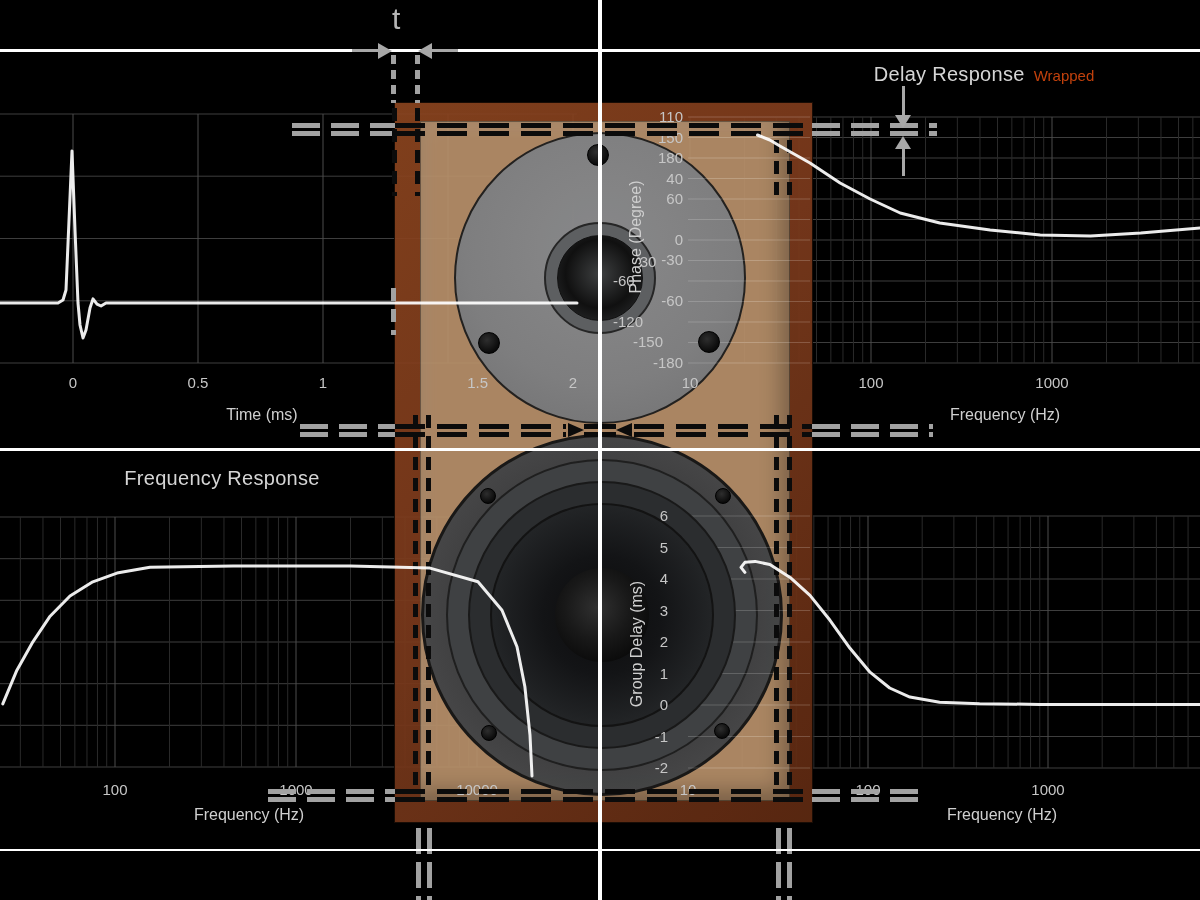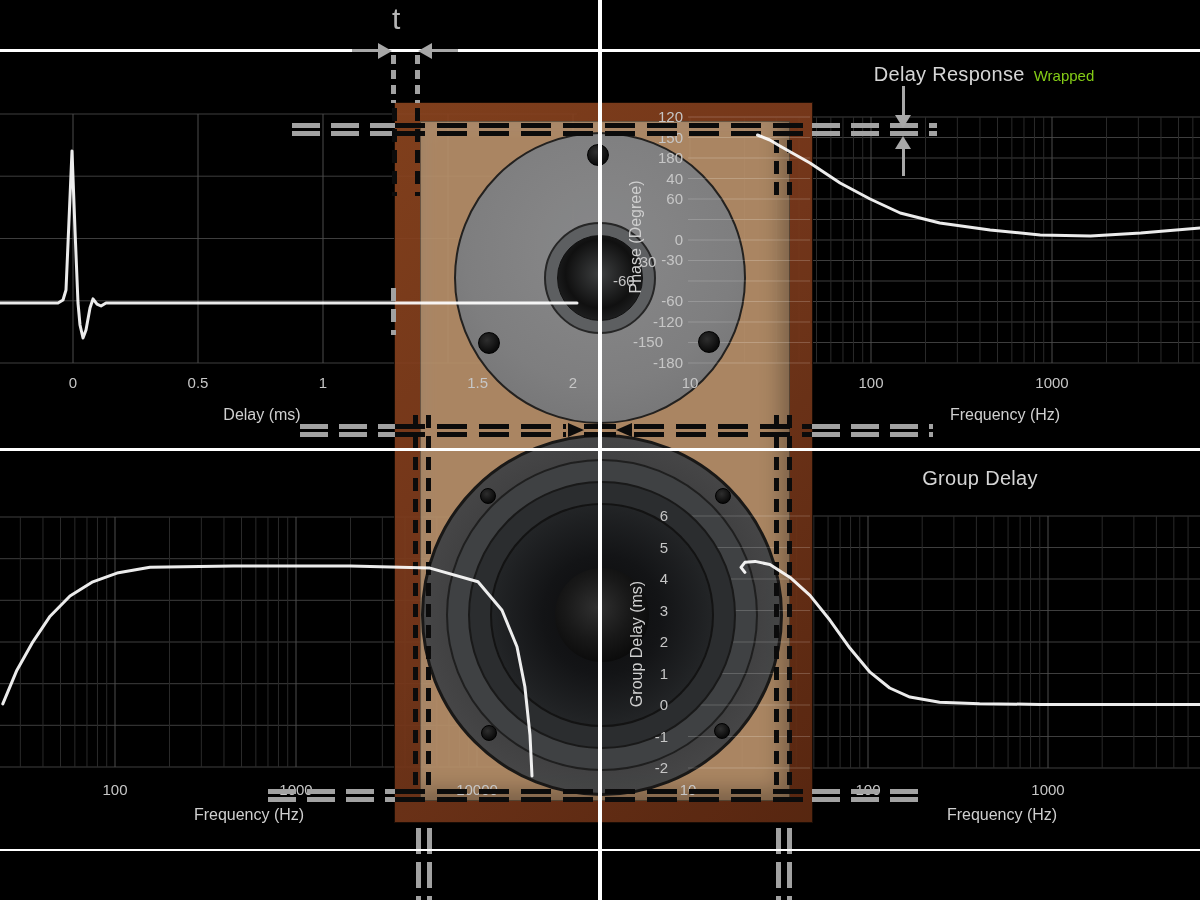--- a/index.html
+++ b/index.html
@@ -37,21 +37,21 @@
   .wf-surround{left:468px;top:481px;width:268px;height:268px;z-index:13;
                background:#2b2d2f;border:2px solid #191919;}
   .wf-cone{left:490px;top:503px;width:224px;height:224px;z-index:14;
            background:radial-gradient(circle, #0b0b0c 0%, #131416 38%, #232527 72%, #333537 100%);
            border:2px solid #131313;}
   .wf-cap{left:555px;top:568px;width:94px;height:94px;z-index:15;
           background:radial-gradient(circle at 45% 42%, #303030 0%, #191919 42%, #050505 88%);}
   
   .txt{position:absolute;color:#d5d5d5;z-index:20;text-align:center;pointer-events:none;}
   .title{font-size:20px;letter-spacing:.3px;}
-  .subtitle{font-size:15px;color:#84cc16;}
+  .subtitle{font-size:15px;color:#c2410c;}
   .axis{font-size:16px;color:#cfcfcf;}
   .rot{transform:translate(-50%,-50%) rotate(-90deg);white-space:nowrap;}
   .tick{position:absolute;color:#c6c6c6;font-size:15px;z-index:20;white-space:nowrap;pointer-events:none;}
   .phase-title-row{display:flex;justify-content:center;align-items:baseline;gap:9px;}
   
   .hdl{position:absolute;height:13px;z-index:22;}
   .hdl .b{position:absolute;left:0;right:0;height:5px;
           background:repeating-linear-gradient(90deg,var(--c) 0 30px,transparent 30px 42px);}
   .hdl .b1{top:0;} .hdl .b2{top:8px;}
   .hdl.gr .b{background:repeating-linear-gradient(90deg,var(--c) 0 28px,transparent 28px 39px);}
@@ -244,50 +244,50 @@
     </svg>
 
 
   <div class="txt" style="left:829px;top:63px;width:310px;">
     <span class="phase-title-row">
       <span class="title">Delay Response</span>
       <span class="subtitle">Wrapped</span>
     </span>
   </div>
 
-  <div class="txt title" style="left:830px;top:467px;width:300px;">Group Delay</div>
-
-  <div class="txt axis" style="left:162px;top:406px;width:200px;">Delay (ms)</div>
+  <div class="txt title" style="left:62px;top:467px;width:320px;">Frequency Response</div>
+
+  <div class="txt axis" style="left:162px;top:406px;width:200px;">Time (ms)</div>
   <div class="txt axis" style="left:905px;top:406px;width:200px;">Frequency (Hz)</div>
   <div class="txt axis" style="left:149px;top:806px;width:200px;">Frequency (Hz)</div>
   <div class="txt axis" style="left:902px;top:806px;width:200px;">Frequency (Hz)</div>
 
   <div class="txt axis rot" style="left:636px;top:237px;">Phase (Degree)</div>
   <div class="txt axis rot" style="left:637px;top:644px;">Group Delay (ms)</div>
 
   <div id="labels" style="position:absolute;inset:0;z-index:20;">
       <span class="tick" style="left:33px;top:374px;width:80px;text-align:center;">0</span>
       <span class="tick" style="left:158px;top:374px;width:80px;text-align:center;">0.5</span>
       <span class="tick" style="left:283px;top:374px;width:80px;text-align:center;">1</span>
       <span class="tick" style="left:408px;top:374px;width:80px;text-align:right;">1.5</span>
       <span class="tick" style="left:533px;top:374px;width:80px;text-align:center;">2</span>
       <span class="tick" style="left:650px;top:374px;width:80px;text-align:center;">10</span>
       <span class="tick" style="left:831px;top:374px;width:80px;text-align:center;">100</span>
       <span class="tick" style="left:1012px;top:374px;width:80px;text-align:center;">1000</span>
-      <span class="tick" style="left:613px;top:108.0006px;width:70px;text-align:right;">120</span>
+      <span class="tick" style="left:613px;top:108.0006px;width:70px;text-align:right;">110</span>
       <span class="tick" style="left:613px;top:128.5005px;width:70px;text-align:right;">150</span>
       <span class="tick" style="left:613px;top:149.0004px;width:70px;text-align:right;">180</span>
       <span class="tick" style="left:613px;top:169.5003px;width:70px;text-align:right;">40</span>
       <span class="tick" style="left:613px;top:190.0002px;width:70px;text-align:right;">60</span>
       <span class="tick" style="left:613px;top:220px;width:70px;text-align:center;margin-top:33px;">30</span>
       <span class="tick" style="left:613px;top:231px;width:70px;text-align:right;">0</span>
       <span class="tick" style="left:613px;top:251.49990000000003px;width:70px;text-align:right;">-30</span>
       <span class="tick" style="left:613px;top:271.9998px;width:70px;text-align:left;">-60</span>
       <span class="tick" style="left:613px;top:292.4997px;width:70px;text-align:right;">-60</span>
-      <span class="tick" style="left:613px;top:312.9996px;width:70px;text-align:right;">-120</span>
+      <span class="tick" style="left:613px;top:312.9996px;width:70px;">-120</span>
       <span class="tick" style="left:613px;top:333.4995px;width:70px;text-align:center;">-150</span>
       <span class="tick" style="left:613px;top:353.9994px;width:70px;text-align:right;">-180</span>
       <span class="tick" style="left:75px;top:781px;width:80px;text-align:center;">100</span>
       <span class="tick" style="left:256px;top:781px;width:80px;text-align:center;">1000</span>
       <span class="tick" style="left:437px;top:781px;width:80px;text-align:center;">10000</span>
       <span class="tick" style="left:648px;top:781px;width:80px;text-align:center;">10</span>
       <span class="tick" style="left:828px;top:781px;width:80px;text-align:center;">100</span>
       <span class="tick" style="left:1008px;top:781px;width:80px;text-align:center;">1000</span>
       <span class="tick" style="left:598px;top:507px;width:70px;text-align:right;">6</span>
       <span class="tick" style="left:598px;top:538.5px;width:70px;text-align:right;">5</span>

